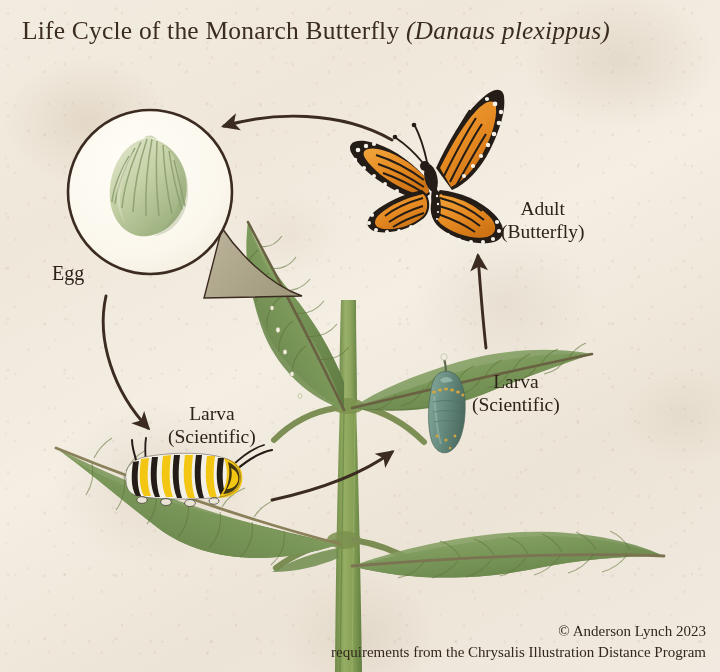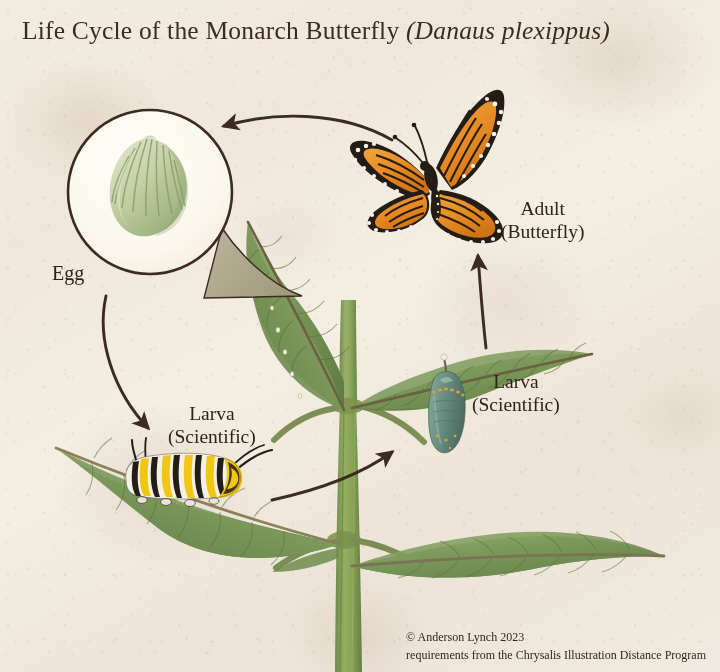--- a/index.html
+++ b/index.html
@@ -43,22 +43,22 @@
   
   .stage-label{position:absolute;color:#2e231a;text-align:center;line-height:1.18;
     font-size:19.5px;white-space:nowrap;}
   .stage-label .sub{display:block;}
   #lbl-egg{left:52px;top:262px;font-size:20px;}
   #lbl-larva{left:168px;top:402px;}
   #lbl-pupa{left:472px;top:370px;}
   #lbl-adult{left:501px;top:197px;}
 
   
-  .credits{position:absolute;right:14px;bottom:8px;
-    color:#33271c;font-size:12px;line-height:1.45;}
+  .credits{position:absolute;right:14px;bottom:8px;text-align:right;
+    color:#33271c;font-size:15px;line-height:1.45;}
 
   svg.layer{position:absolute;left:0;top:0;width:720px;height:672px;}
 </style>
 </head>
 <body>
 
 <div id="stage">
 
   <div class="paper"></div>
 

